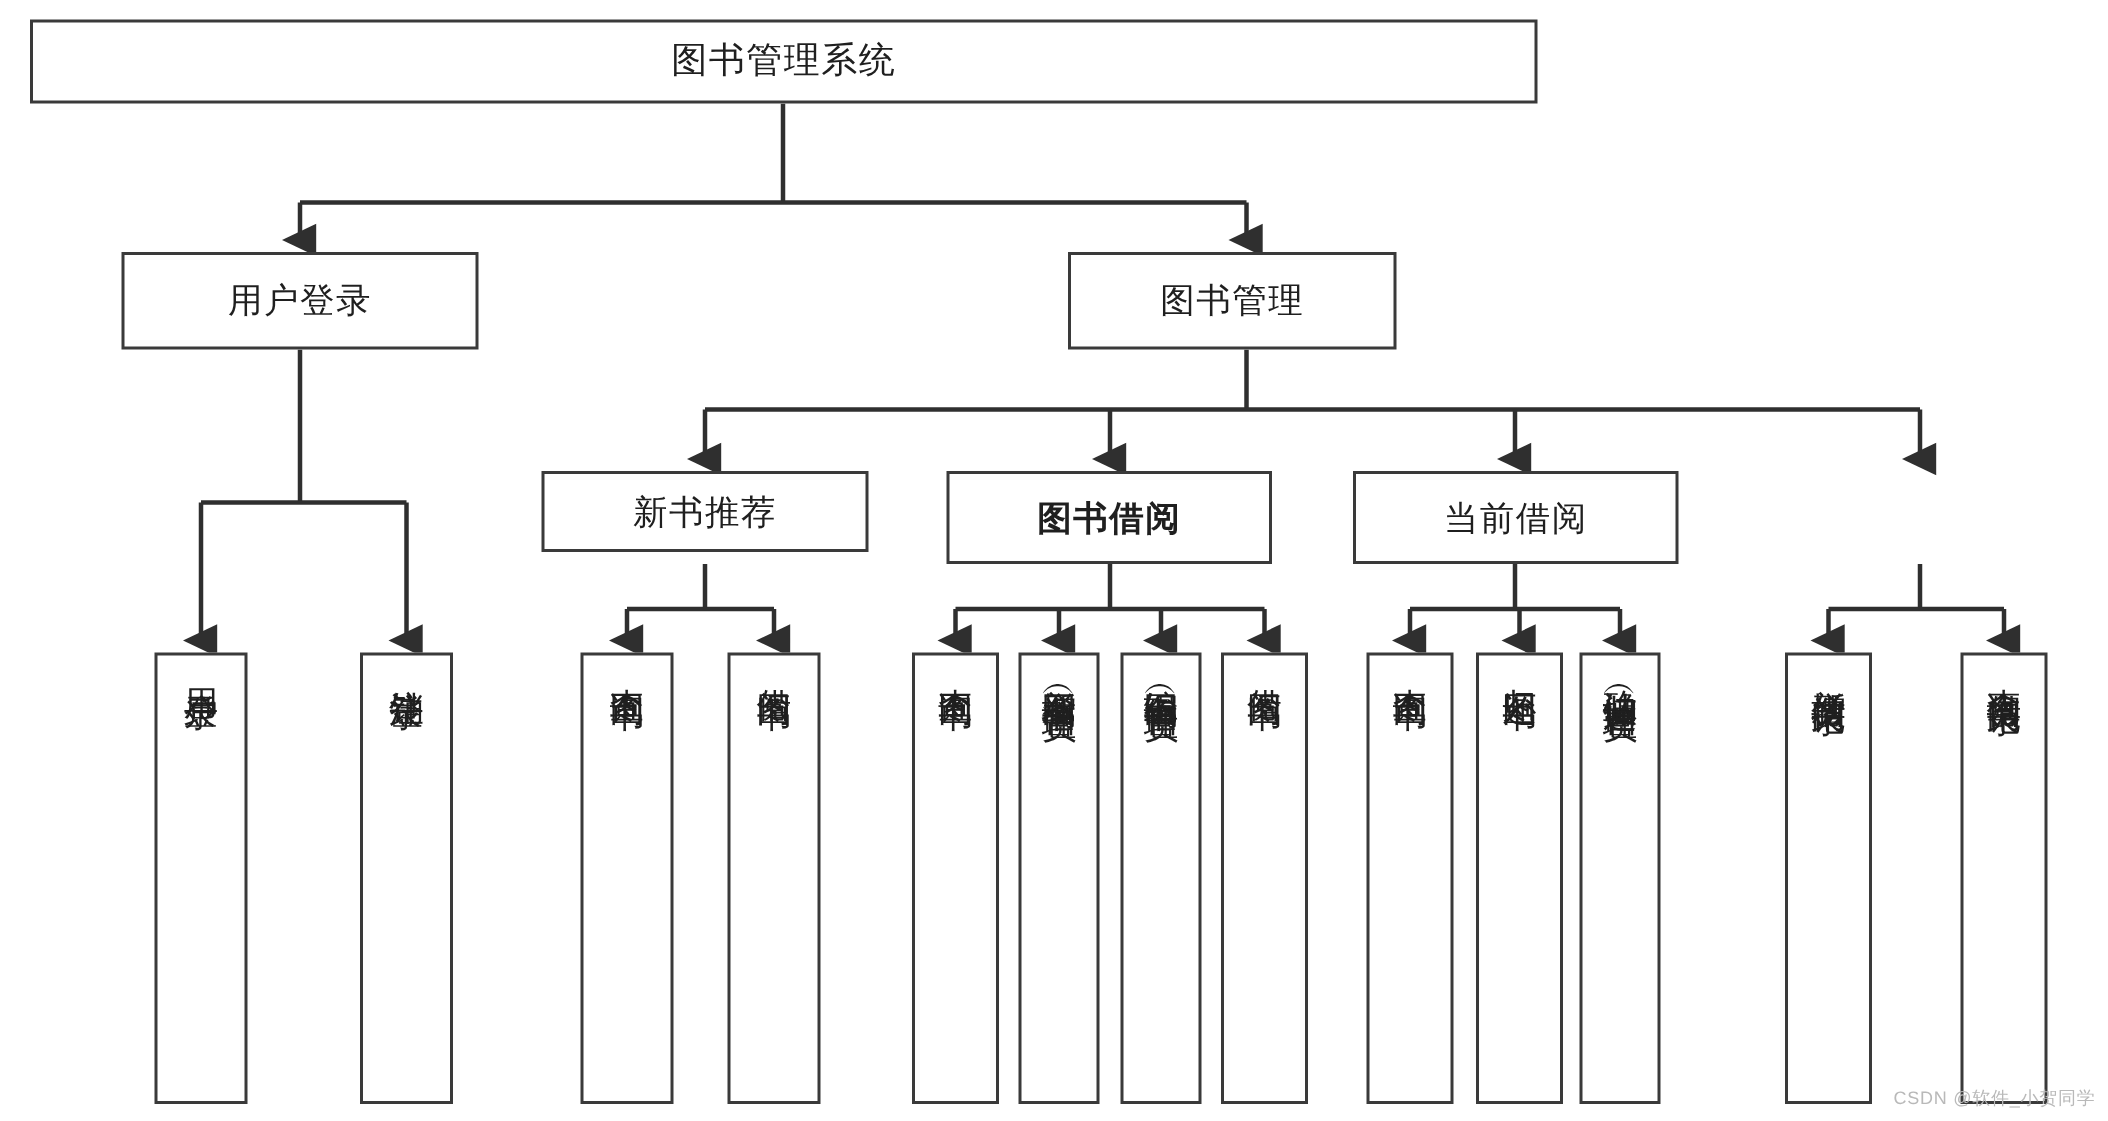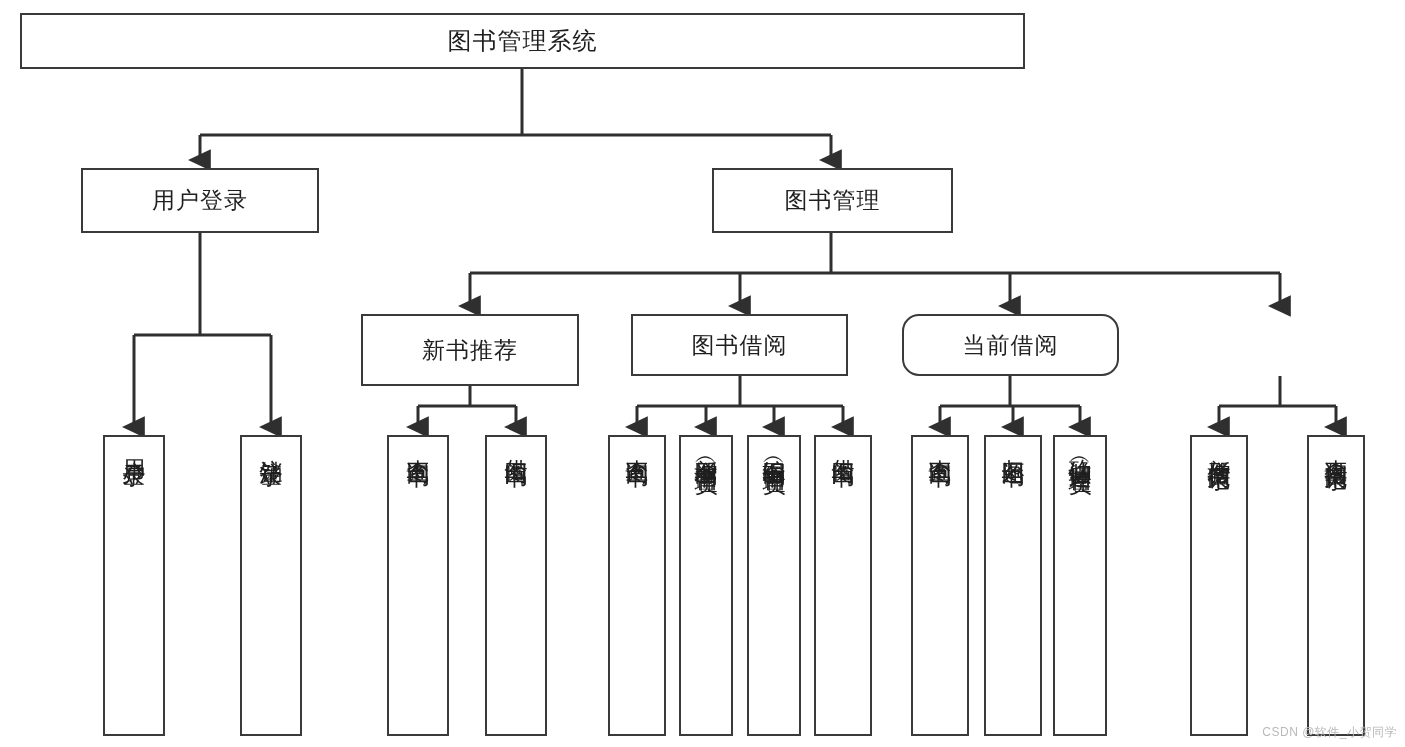--- a/index.html
+++ b/index.html
@@ -129,33 +129,33 @@
   </svg>
 
   <div class="node root" style="left:20px; top:13px; width:1005px; height:56px;">
     <span class="label">图书管理系统</span>
   </div>
 
   <div class="node" style="left:81px; top:168px; width:238px; height:65px;">
     <span class="label">用户登录</span>
   </div>
 
-  <div class="node" style="left:712px; top:168px; width:241px; height:65px;">
+  <div class="node" style="left:712px; top:168px; width:219px; height:65px;">
     <span class="label">图书管理</span>
   </div>
 
-  <div class="node" style="left:361px; top:314px; width:218px; height:72px;">
+  <div class="node" style="left:361px; top:314px; width:218px; height:54px;">
     <span class="label">新书推荐</span>
   </div>
 
-  <div class="node" style="left:631px; top:314px; width:217px; height:62px;">
+  <div class="node" style="left:631px; top:314px; width:217px; height:62px;font-weight:bold;">
     <span class="label">图书借阅</span>
   </div>
 
-  <div class="node" style="left:902px; top:314px; width:217px; height:62px;border-radius:17px;">
+  <div class="node" style="left:902px; top:314px; width:217px; height:62px;">
     <span class="label">当前借阅</span>
   </div>
 
 
   <div class="node vertical" style="left:103px; top:435px; width:62px; height:301px;">
     <span class="label">用户登录</span>
   </div>
 
   <div class="node vertical" style="left:240px; top:435px; width:62px; height:301px;">
     <span class="label">注销登录</span>

